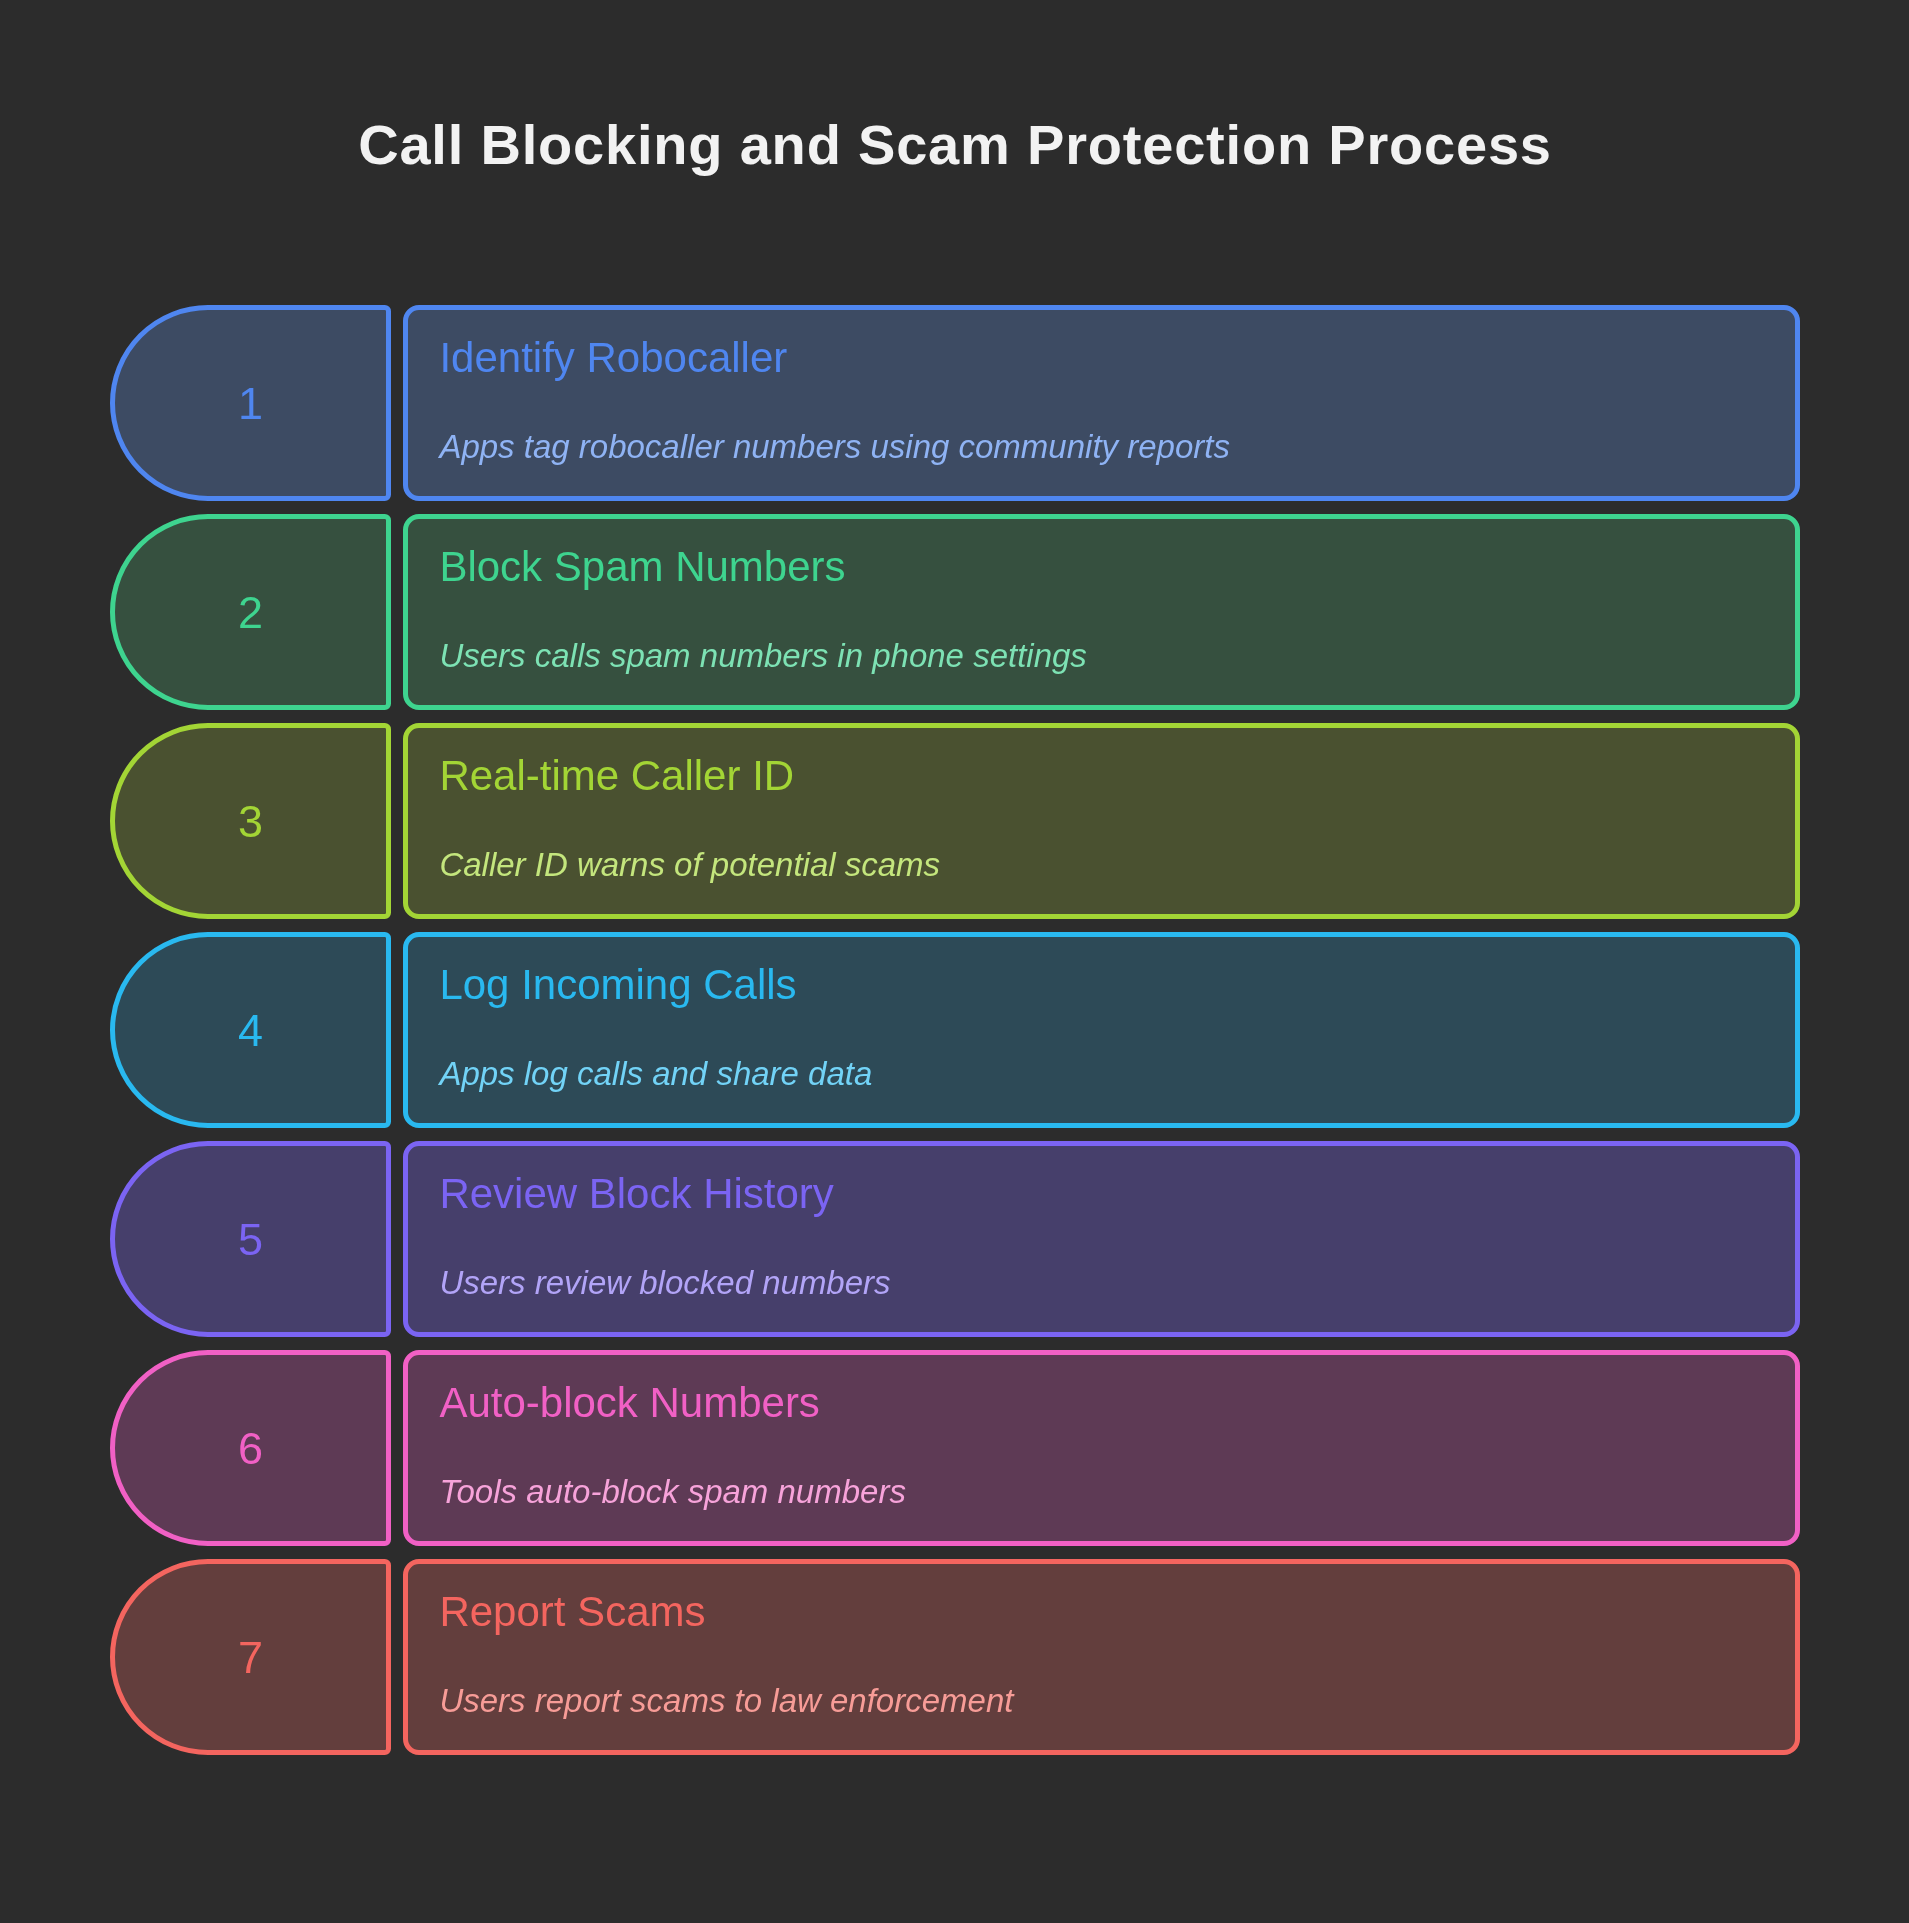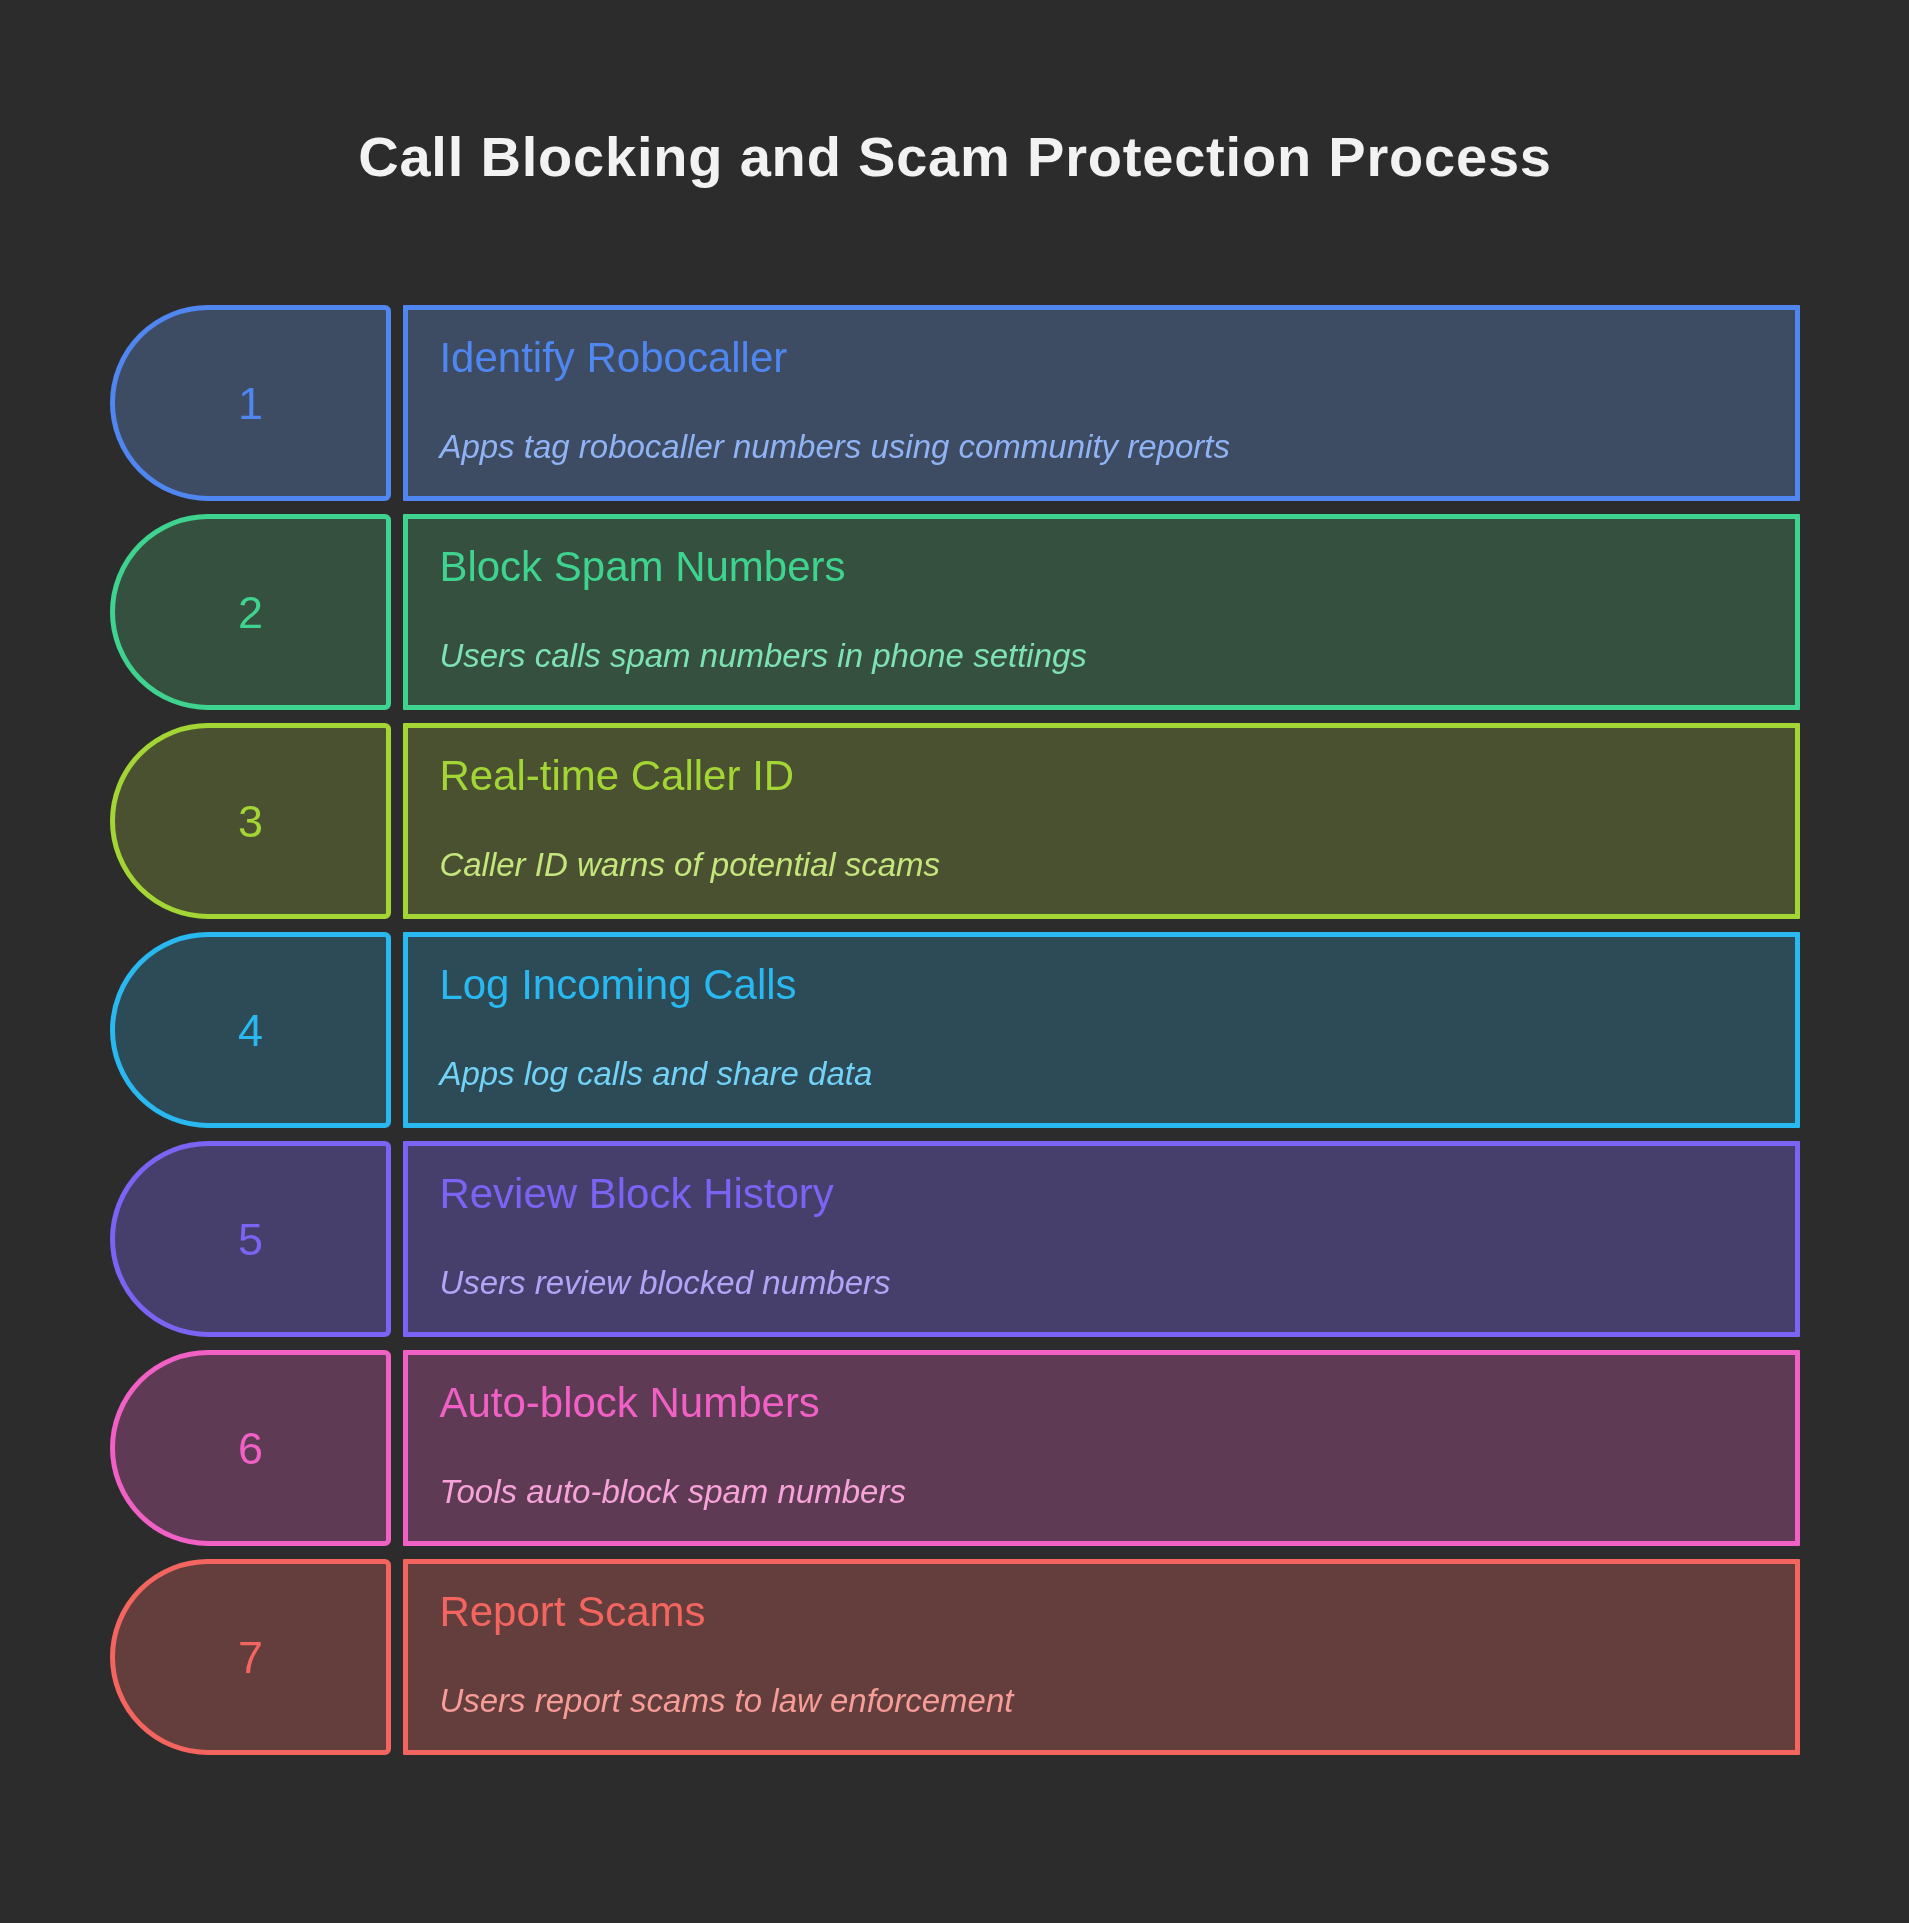--- a/index.html
+++ b/index.html
@@ -10,21 +10,21 @@
   }
   .canvas {
     position: relative;
     width: 1910px;
     height: 1924px;
     background: #2c2c2c;
     overflow: hidden;
   }
   .page-title {
     position: absolute;
-    top: 124px;
+    top: 112px;
     left: 0;
     width: 100%;
     text-align: center;
     font-size: 56px;
     font-weight: 700;
     color: #f2f2f2;
     letter-spacing: 0.8px;
   }
   .steps {
     position: absolute;
@@ -53,21 +53,21 @@
     align-items: center;
     justify-content: center;
   }
   .step-number {
     font-size: 45px;
     color: var(--accent);
     line-height: 1;
   }
   .step-card {
     flex: 1 1 auto;
-    border-radius: 1px;
+    border-radius: 16px;
     padding: 22px 31px 0 31px;
   }
   .step-title {
     font-size: 42px;
     line-height: 1.25;
     color: var(--accent);
   }
   .step-desc {
     margin-top: 42px;
     font-size: 33px;

